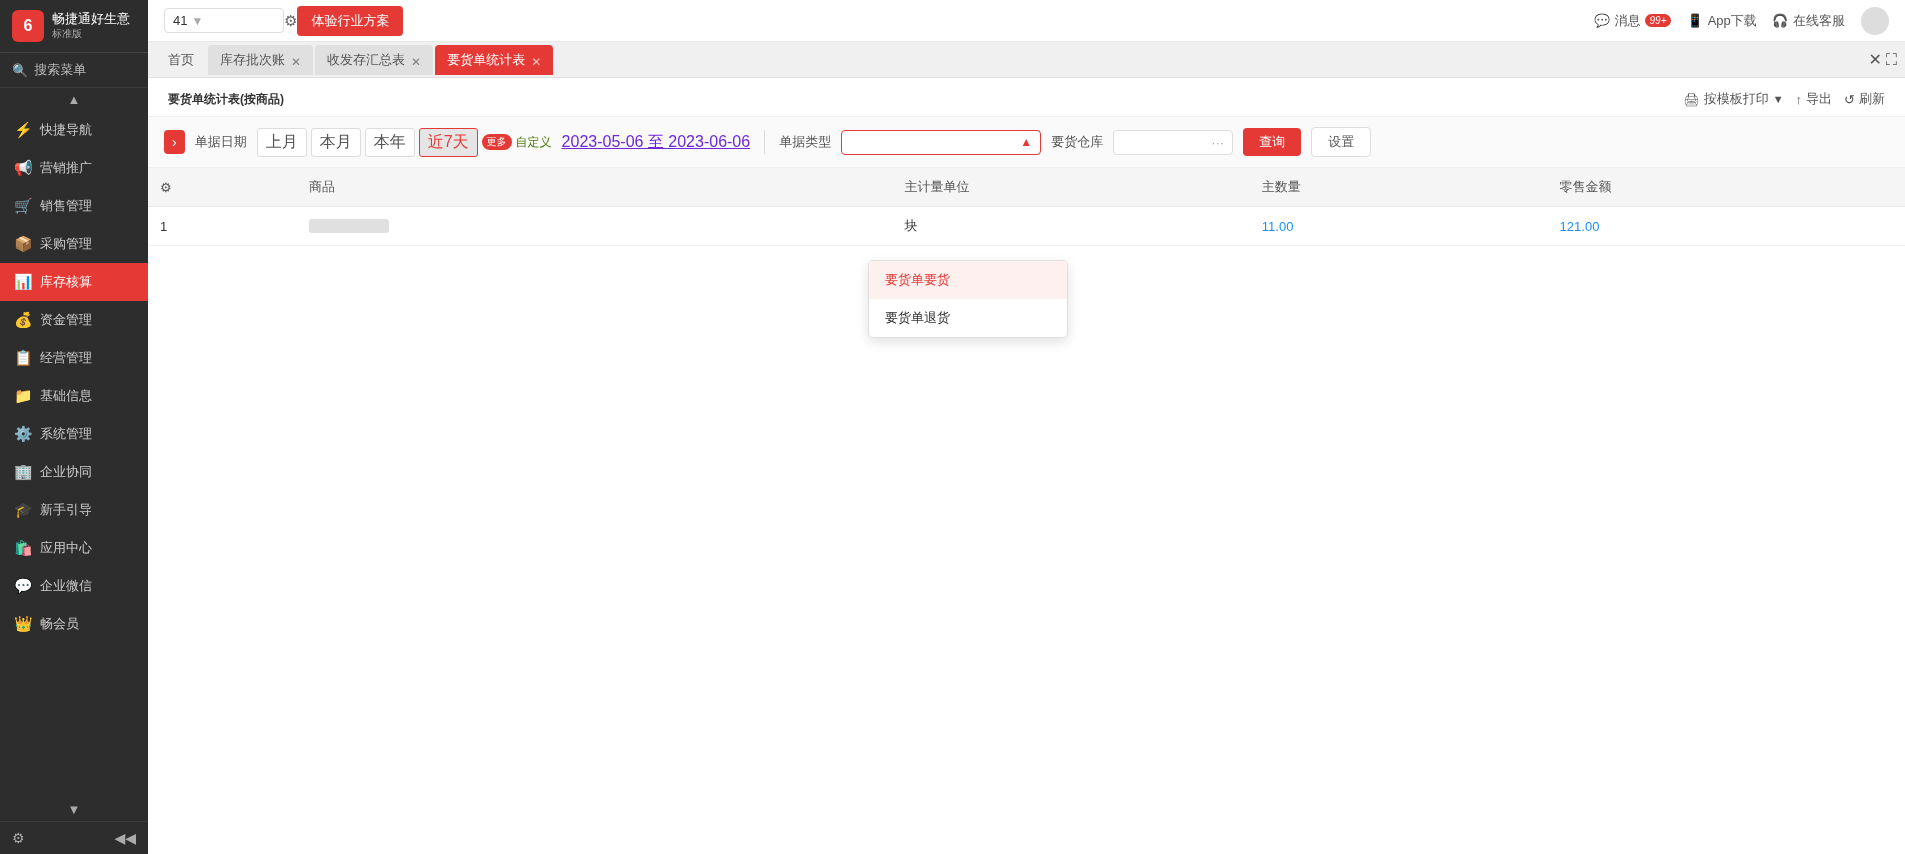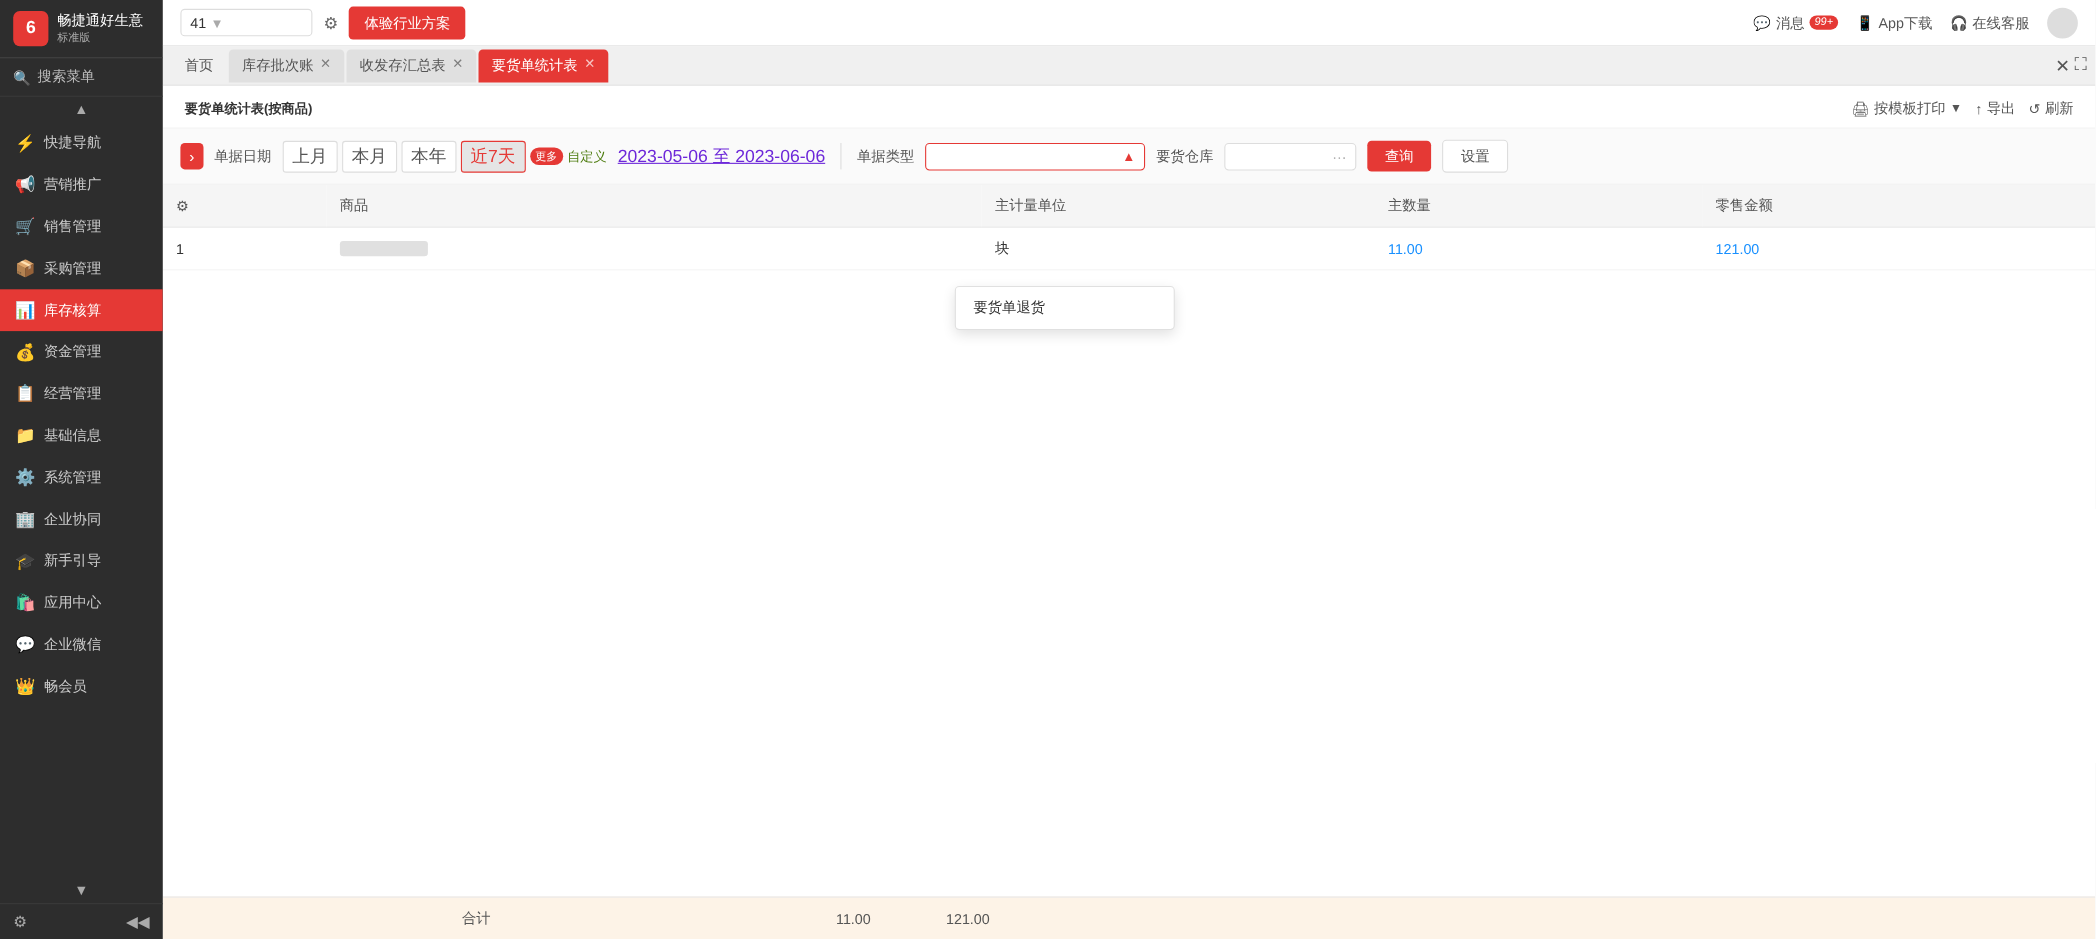--- a/index.html
+++ b/index.html
@@ -87,21 +87,20 @@
     }
 
     
     .topbar {
       height: 42px;
       background: #fff;
       display: flex;
       align-items: center;
       padding: 0 16px;
       border-bottom: 1px solid #e8e8e8;
-      gap: 10px;
     }
     .topbar-selector {
       display: flex;
       align-items: center;
       gap: 4px;
       border: 1px solid #ddd;
       border-radius: 4px;
       padding: 4px 8px;
       cursor: pointer;
       min-width: 120px;
@@ -151,21 +150,21 @@
       background: #f0f0f0;
       display: flex;
       align-items: center;
       padding: 0 8px;
       border-bottom: 1px solid #e0e0e0;
       height: 36px;
       gap: 2px;
     }
     .tab {
       display: flex;
-      align-items: flex-start;
+      align-items: flex-end;
       gap: 4px;
       padding: 6px 12px;
       font-size: 13px;
       cursor: pointer;
       color: #555;
       background: #e0e0e0;
       border-radius: 4px 4px 0 0;
     }
     .tab.active {
       background: #e53935;
@@ -556,20 +555,21 @@
       <div class="filter-warehouse-input">
         <span style="color:#aaa; font-size:12px; flex:1;"></span>
         <span style="color:#aaa;">···</span>
       </div>
       <button class="filter-query-btn">查询</button>
       <button class="filter-set-btn">设置</button>
     </div>
 
     <div class="dropdown-overlay">
       <div class="dropdown-menu">
+        <div class="dropdown-item selected">要货单要货</div>
         <div class="dropdown-item">要货单退货</div>
       </div>
     </div>
 
     <div class="table-wrap">
       <table>
         <thead>
           <tr>
             <th style="width:50px;">
               <span>⚙</span>
@@ -587,22 +587,15 @@
               <span class="td-blurred">&nbsp;&nbsp;&nbsp;&nbsp;&nbsp;&nbsp;&nbsp;&nbsp;&nbsp;&nbsp;&nbsp;&nbsp;</span>
             </td>
             <td>块</td>
             <td class="td-link">11.00</td>
             <td class="td-link">121.00</td>
           </tr>
         </tbody>
       </table>
     </div>
 
-    <div class="table-footer">
-      <span style="width:260px;"></span>
-      <span class="footer-total-label">合计</span>
-      <span style="width:120px;"></span>
-      <span class="footer-total-val">11.00</span>
-      <span class="footer-total-val2">121.00</span>
-    </div>
 
   </div>
 </div>
 
 </body></html>

